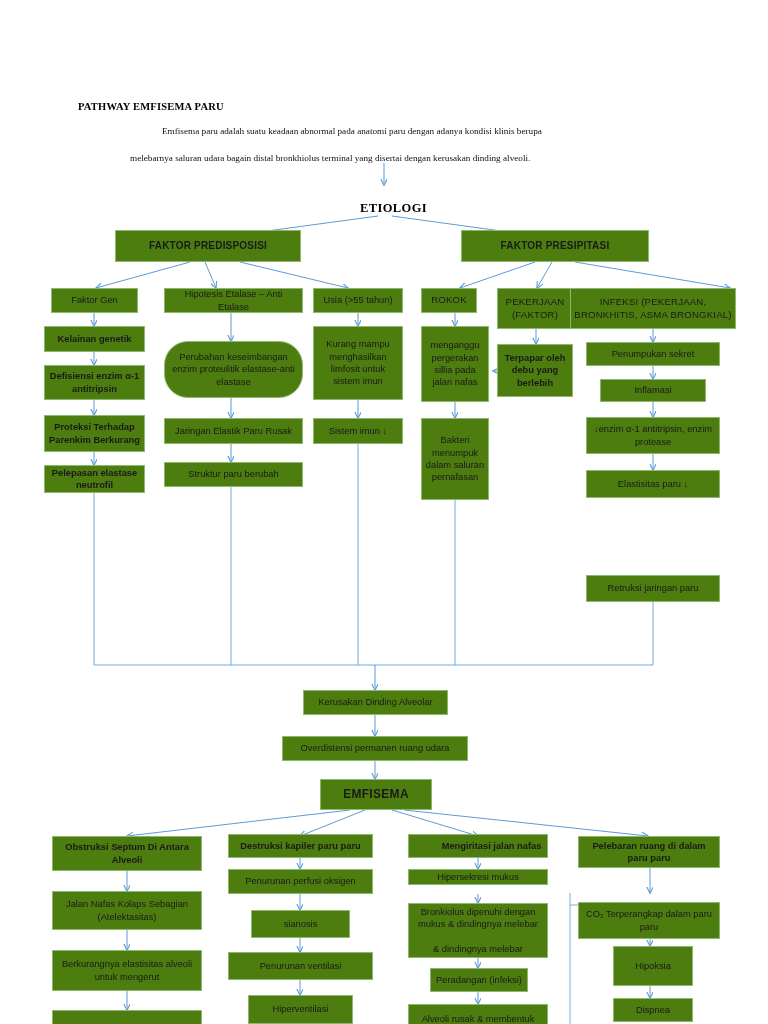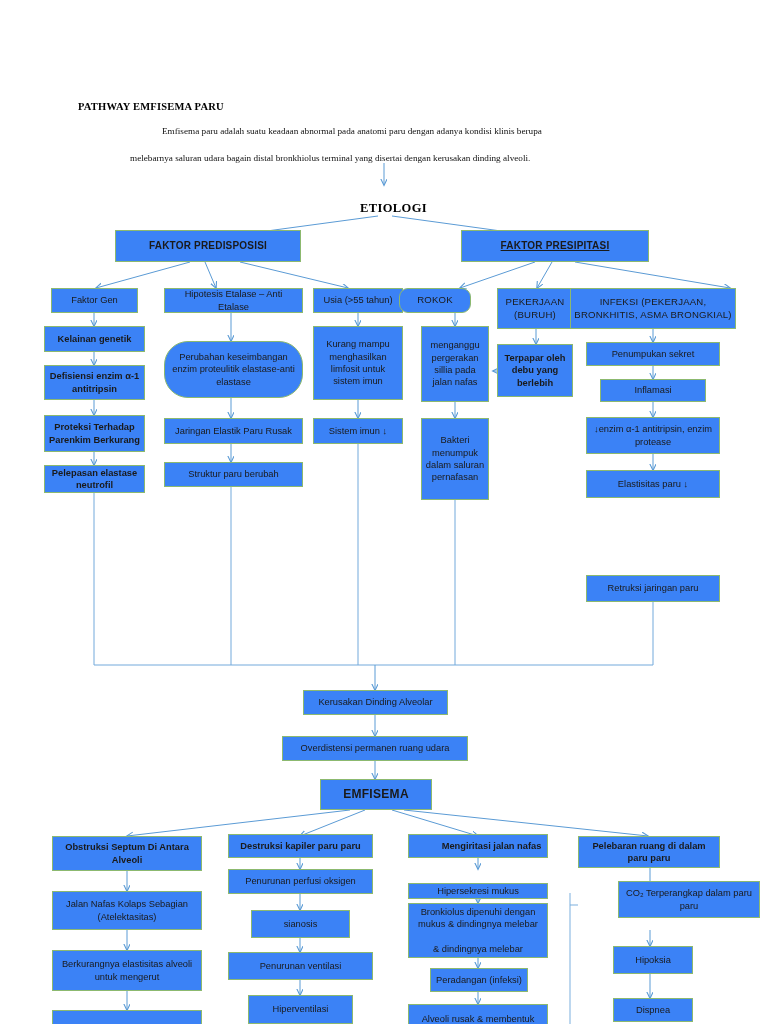--- a/index.html
+++ b/index.html
@@ -10,21 +10,21 @@
     overflow:hidden;
     position:relative;
   }
   #canvas{position:absolute;left:0;top:0;width:768px;height:1024px;}
   svg.links{position:absolute;left:0;top:0;width:768px;height:1024px;pointer-events:none;}
 
   .box{
     position:absolute;
     box-sizing:border-box;
     border:1px solid #8CB96F;
-    background:#3b82f6;
+    background:#4d7c0f;
     display:flex;align-items:center;justify-content:center;
     text-align:center;
     color:#1a1a1a;
     font-size:9.3px;
     line-height:1.32;
     padding:2px 3px;
     z-index:3;
   }
   .box.bold{font-weight:bold;}
   .t{position:absolute;z-index:3;color:#000;}
@@ -137,42 +137,42 @@
       <path d="M570,905 L578,905"></path>
     </g>
   </svg>
 
   <div class="t title" style="left:78px;top:101px;">PATHWAY EMFISEMA PARU</div>
   <div class="t para" style="left:162px;top:126px;">Emfisema paru adalah suatu keadaan abnormal pada anatomi paru dengan adanya kondisi klinis berupa</div>
   <div class="t para" style="left:130px;top:153px;">melebarnya saluran udara bagain distal bronkhiolus terminal yang disertai dengan kerusakan dinding alveoli.</div>
   <div class="t etiologi" style="left:360px;top:201px;">ETIOLOGI</div>
 
   <div class="box hdr" style="left:115px;top:230px;width:186px;height:32px;">FAKTOR PREDISPOSISI</div>
-  <div class="box hdr" style="left:461px;top:230px;width:188px;height:32px;text-decoration:underline;">FAKTOR PRESIPITASI</div>
+  <div class="box hdr" style="left:461px;top:230px;width:188px;height:32px;">FAKTOR PRESIPITASI</div>
 
   <div class="box" style="left:51px;top:288px;width:87px;height:25px;">Faktor Gen</div>
   <div class="box bold" style="left:44px;top:326px;width:101px;height:26px;">Kelainan genetik</div>
   <div class="box bold" style="left:44px;top:365px;width:101px;height:35px;">Defisiensi enzim α-1 antitripsin</div>
   <div class="box bold" style="left:44px;top:415px;width:101px;height:37px;">Proteksi Terhadap Parenkim Berkurang</div>
   <div class="box bold" style="left:44px;top:465px;width:101px;height:28px;">Pelepasan elastase neutrofil</div>
 
   <div class="box" style="left:164px;top:288px;width:139px;height:25px;">Hipotesis Etalase – Anti Etalase</div>
   <div class="box" style="left:164px;top:341px;width:139px;height:57px;border-radius:24px;">Perubahan keseimbangan enzim proteulitik elastase-anti elastase</div>
   <div class="box" style="left:164px;top:418px;width:139px;height:26px;">Jaringan Elastik Paru Rusak</div>
   <div class="box" style="left:164px;top:462px;width:139px;height:25px;">Struktur paru berubah</div>
 
   <div class="box" style="left:313px;top:288px;width:90px;height:25px;">Usia (&gt;55 tahun)</div>
   <div class="box" style="left:313px;top:326px;width:90px;height:74px;">Kurang mampu menghasilkan limfosit untuk sistem imun</div>
   <div class="box" style="left:313px;top:418px;width:90px;height:26px;">Sistem imun ↓</div>
 
-  <div class="box caps" style="left:399px;top:288px;width:72px;height:25px;border-radius:9px;">ROKOK</div>
+  <div class="box caps" style="left:421px;top:288px;width:56px;height:25px;">ROKOK</div>
   <div class="box" style="left:421px;top:326px;width:68px;height:76px;">menganggu pergerakan sillia pada jalan nafas</div>
   <div class="box" style="left:421px;top:418px;width:68px;height:82px;">Bakteri menumpuk dalam saluran pernafasan</div>
 
-  <div class="box caps" style="left:497px;top:288px;width:76px;height:41px;">PEKERJAAN (BURUH)</div>
+  <div class="box caps" style="left:497px;top:288px;width:76px;height:41px;">PEKERJAAN (FAKTOR)</div>
   <div class="box bold" style="left:497px;top:344px;width:76px;height:53px;">Terpapar oleh debu yang berlebih</div>
 
   <div class="box caps" style="left:570px;top:288px;width:166px;height:41px;">INFEKSI (PEKERJAAN, BRONKHITIS, ASMA BRONGKIAL)</div>
   <div class="box" style="left:586px;top:342px;width:134px;height:24px;">Penumpukan sekret</div>
   <div class="box" style="left:600px;top:379px;width:106px;height:23px;">Inflamasi</div>
   <div class="box" style="left:586px;top:417px;width:134px;height:37px;">↓enzim α-1 antitripsin, enzim protease</div>
   <div class="box" style="left:586px;top:470px;width:134px;height:28px;">Elastisitas paru ↓</div>
   <div class="box" style="left:586px;top:575px;width:134px;height:27px;">Retruksi jaringan paru</div>
 
   <div class="box" style="left:303px;top:690px;width:145px;height:25px;">Kerusakan Dinding Alveolar</div>
@@ -184,25 +184,25 @@
   <div class="box" style="left:52px;top:950px;width:150px;height:41px;">Berkurangnya  elastisitas alveoli untuk mengerut</div>
   <div class="box" style="left:52px;top:1010px;width:150px;height:40px;"></div>
 
   <div class="box bold" style="left:228px;top:834px;width:145px;height:24px;">Destruksi kapiler paru paru</div>
   <div class="box" style="left:228px;top:869px;width:145px;height:25px;">Penurunan perfusi oksigen</div>
   <div class="box" style="left:251px;top:910px;width:99px;height:28px;">sianosis</div>
   <div class="box" style="left:228px;top:952px;width:145px;height:28px;">Penurunan ventilasi</div>
   <div class="box" style="left:248px;top:995px;width:105px;height:29px;">Hiperventilasi</div>
 
   <div class="box bold" style="left:408px;top:834px;width:140px;height:24px;padding-left:30px;">Mengiritasi  jalan nafas</div>
-  <div class="box" style="left:408px;top:869px;width:140px;height:16px;margin-top:14px;">Hipersekresi mukus</div>
+  <div class="box" style="left:408px;top:869px;width:140px;height:16px;">Hipersekresi mukus</div>
   <div class="box" style="left:408px;top:903px;width:140px;height:55px;white-space:pre-line;">Bronkiolus dipenuhi dengan mukus &amp; dindingnya melebar
 
 &amp; dindingnya melebar</div>
   <div class="box" style="left:430px;top:968px;width:98px;height:24px;">Peradangan (infeksi)</div>
   <div class="box" style="left:408px;top:1004px;width:140px;height:30px;">Alveoli rusak &amp; membentuk</div>
 
   <div class="box bold" style="left:578px;top:836px;width:142px;height:32px;">Pelebaran ruang di dalam paru paru</div>
-  <div class="box" style="left:578px;top:881px;width:142px;height:37px;margin-left:40px;">CO₂ Terperangkap dalam paru paru</div>
-  <div class="box" style="left:613px;top:946px;width:80px;height:28px;">Hipoksia</div>
+  <div class="box" style="left:578px;top:902px;width:142px;height:37px;">CO₂ Terperangkap dalam paru paru</div>
+  <div class="box" style="left:613px;top:946px;width:80px;height:40px;">Hipoksia</div>
   <div class="box" style="left:613px;top:998px;width:80px;height:24px;">Dispnea</div>
 
 </div>
 
 </body></html>

